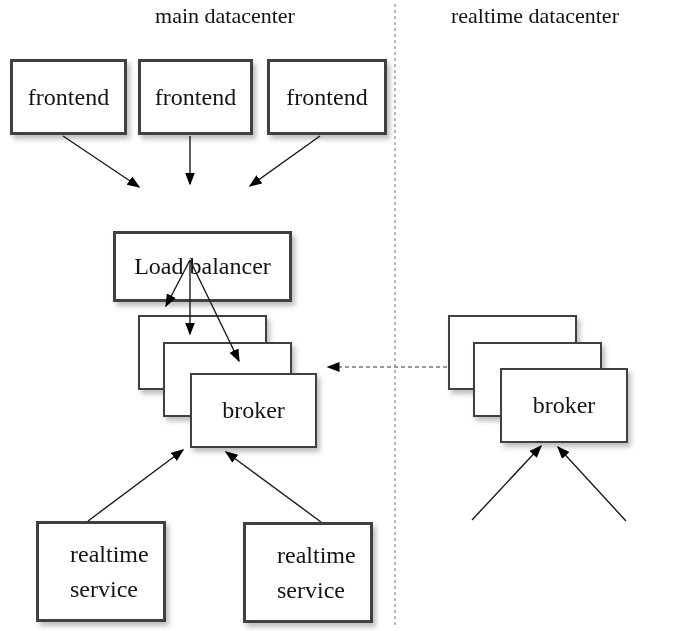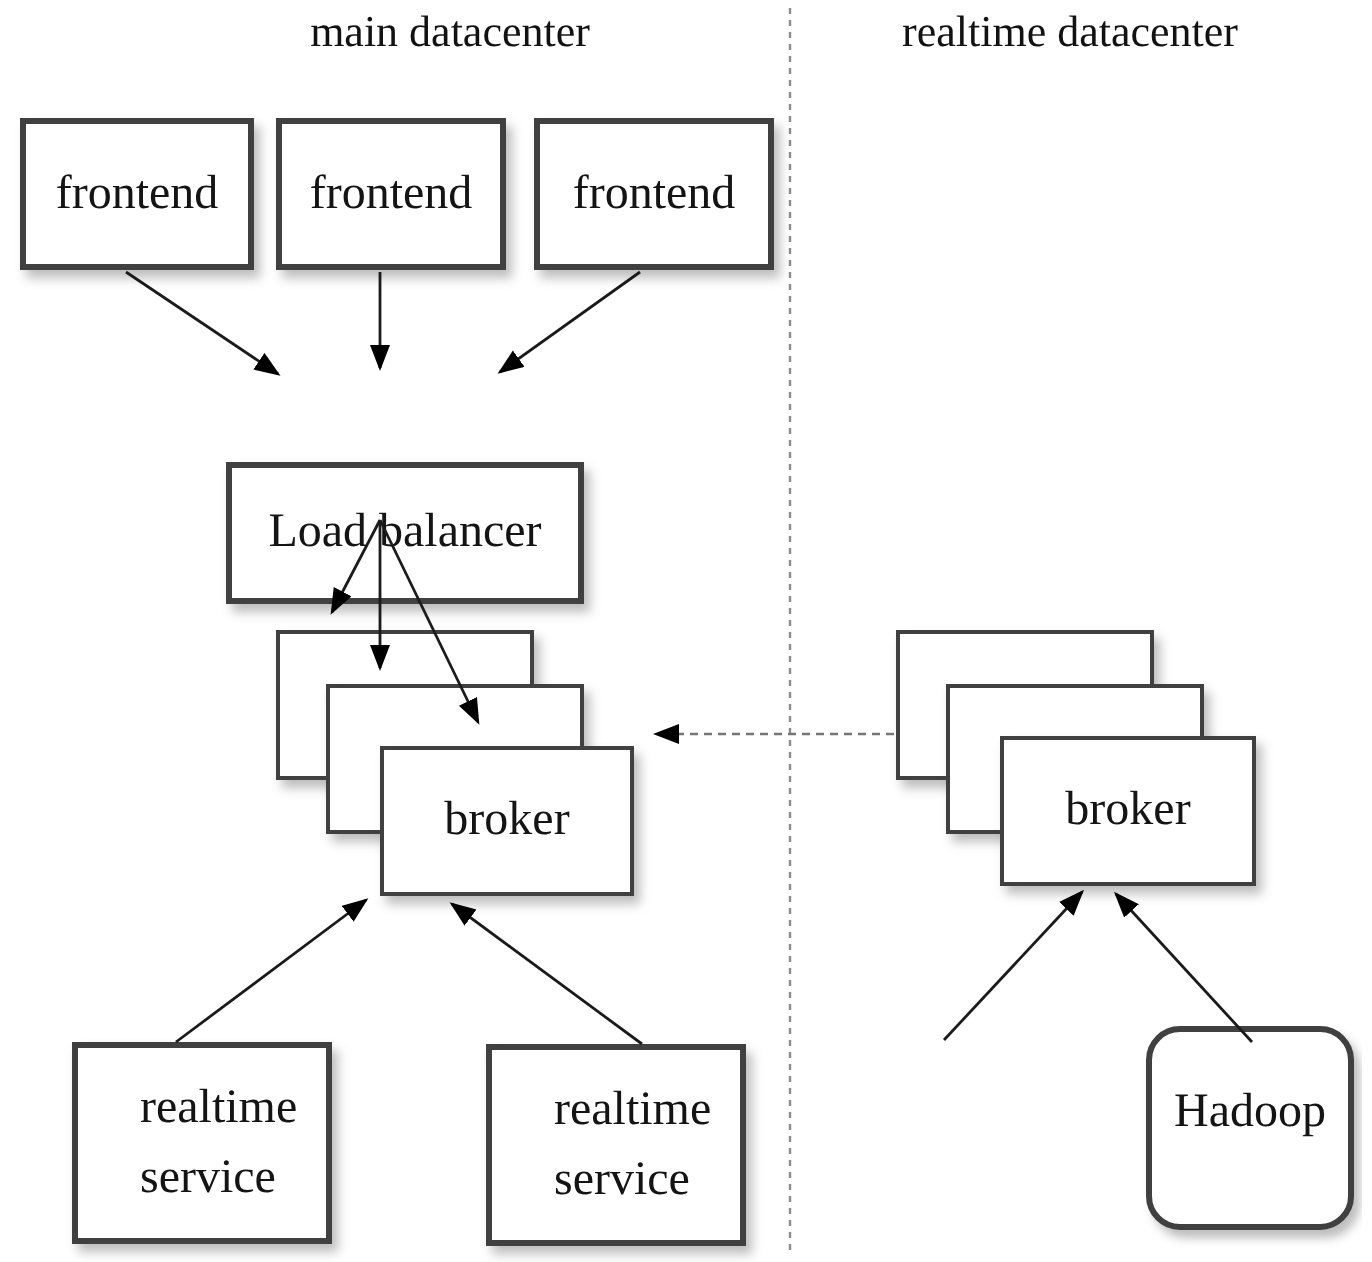--- a/index.html
+++ b/index.html
@@ -77,23 +77,20 @@
   </div>
 
   <div class="box realtime realtime1">
     <span>realtime service</span>
   </div>
   <div class="box realtime realtime2">
     <span>realtime service</span>
   </div>
 
 
-  <div class="box hadoop">
-    <span>Hadoop</span>
-  </div>
 
   <svg class="overlay" width="686" height="631" viewBox="0 0 686 631">
     <defs>
       <marker id="ah" markerUnits="userSpaceOnUse" markerWidth="15" markerHeight="12" refX="11.5" refY="5" orient="auto">
         <path d="M0 0 L13 5 L0 10 Z" fill="#000000"></path>
       </marker>
     </defs>
 
     <line x1="395" y1="4" x2="395" y2="628" stroke="#8c8c8c" stroke-width="1.2" stroke-dasharray="3 3"></line>
 

